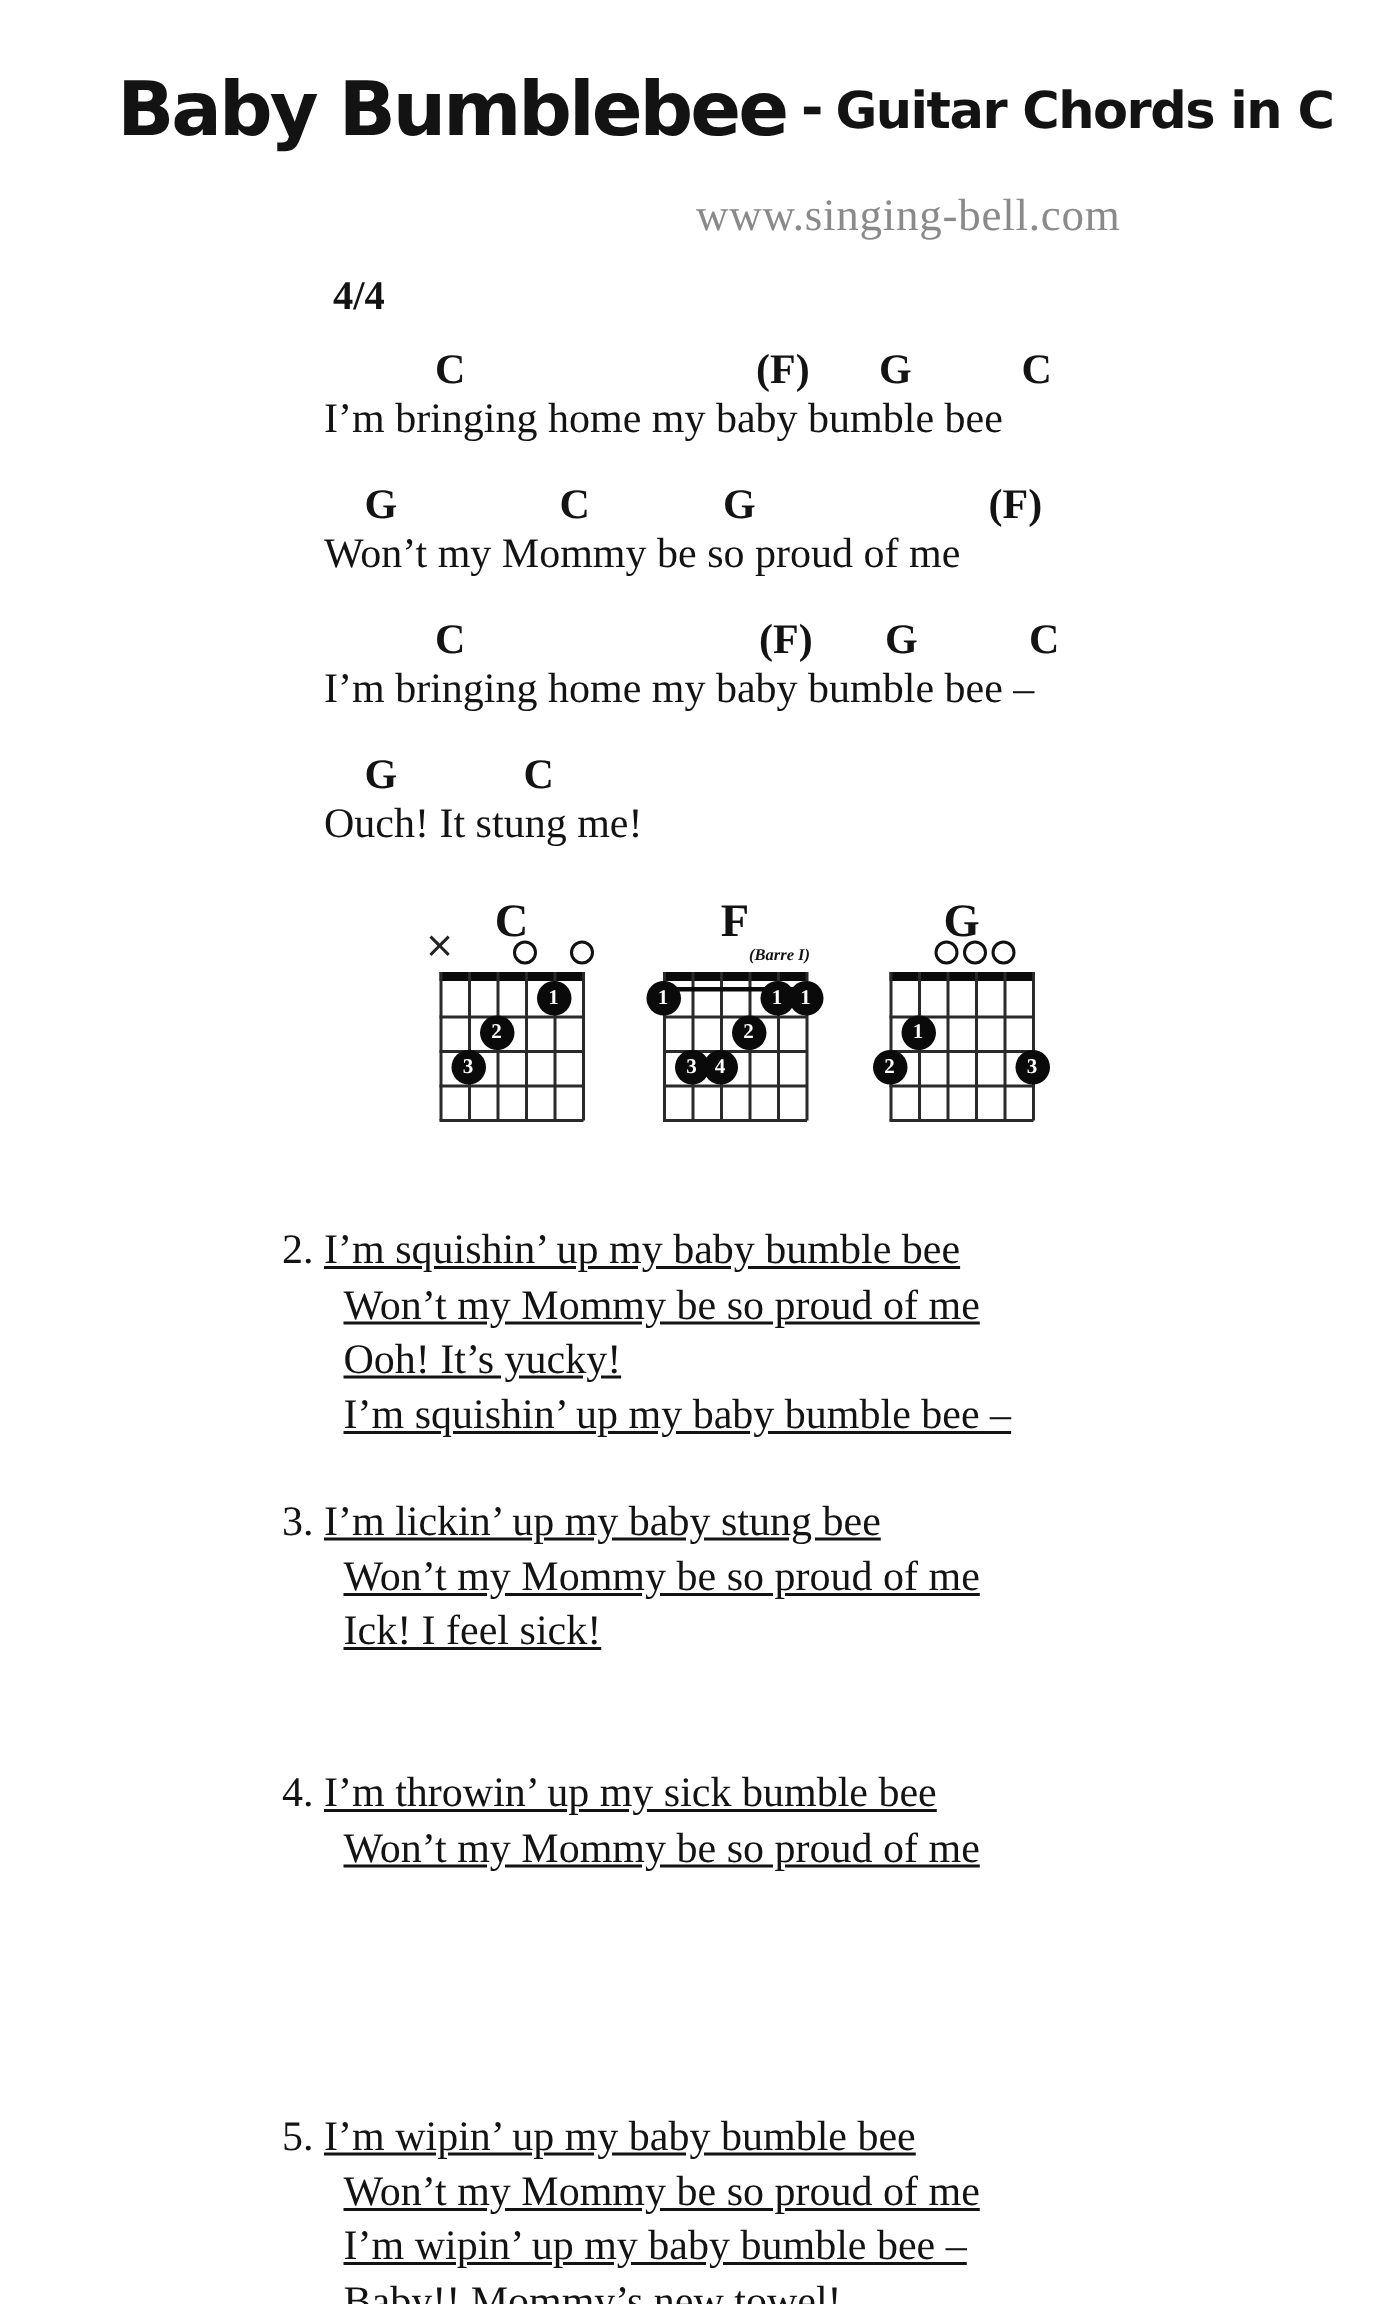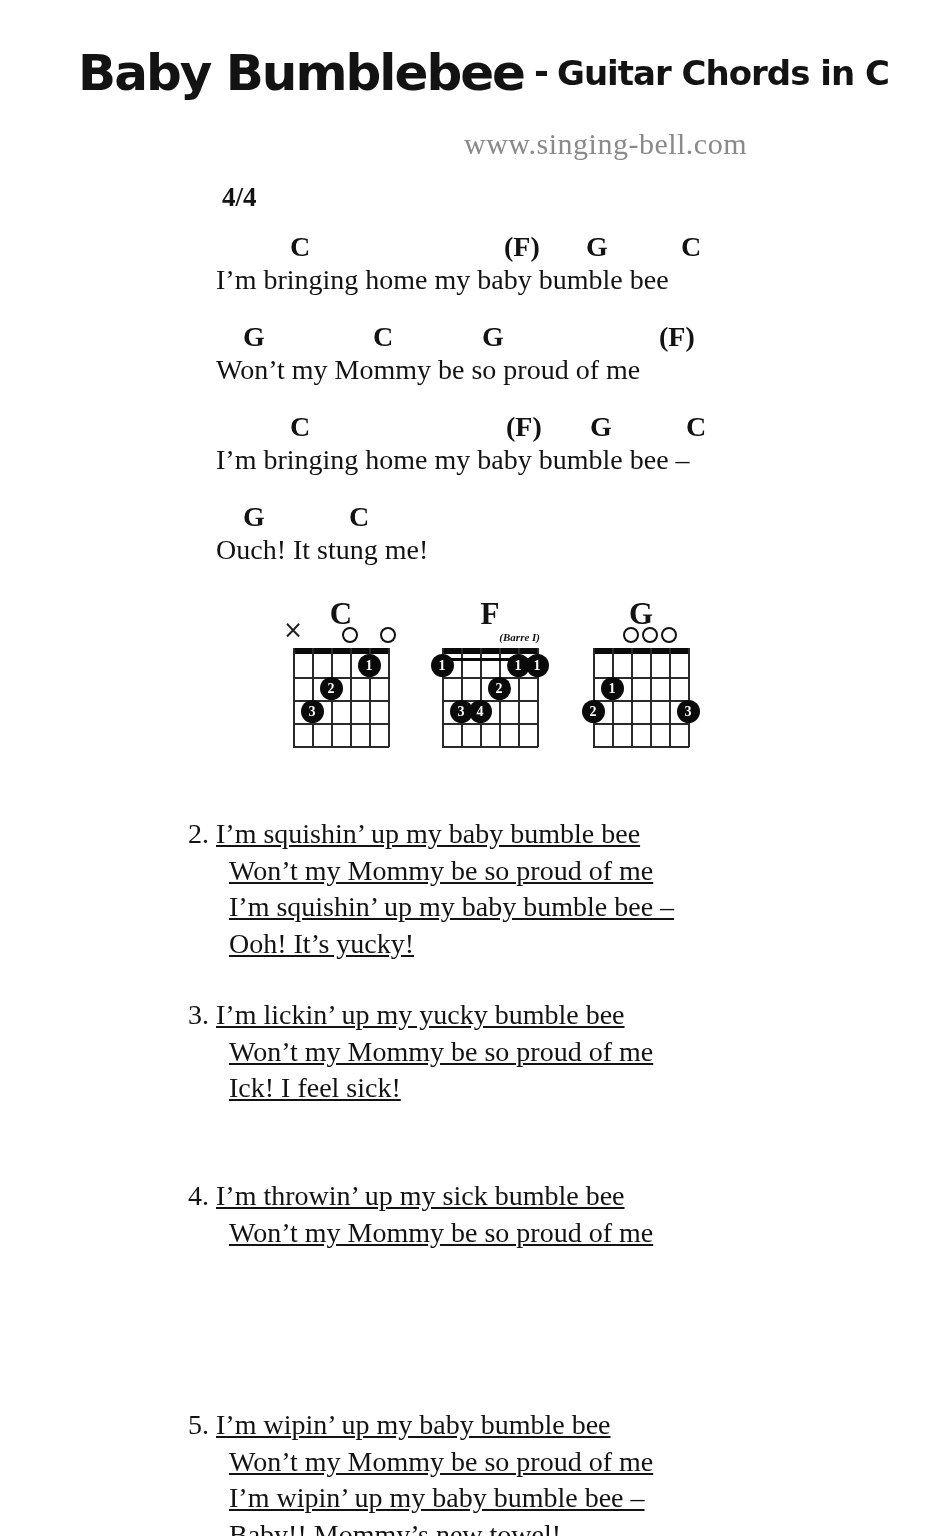--- a/index.html
+++ b/index.html
@@ -200,25 +200,25 @@
           <div class="finger-dot" style="left: -11.5px; top: 52px;">2</div>
           <div class="finger-dot" style="left: 83.5px; top: 52px;">3</div>
         </div>
       </div>
     </section>
 
   <section id="verses">
       <div class="verse" style="top: 816px;">
         <div class="vrow first"><span class="vnum">2. </span><span class="vtext">I’m squishin’ up my baby bumble bee</span></div>
         <div class="vrow cont"><span class="vtext">Won’t my Mommy be so proud of me</span></div>
+        <div class="vrow cont"><span class="vtext">Ooh! It’s yucky!</span></div>
         <div class="vrow cont"><span class="vtext">I’m squishin’ up my baby bumble bee –</span></div>
-        <div class="vrow cont"><span class="vtext">Ooh! It’s yucky!</span></div>
       </div>
       <div class="verse" style="top: 997px;">
-        <div class="vrow first"><span class="vnum">3. </span><span class="vtext">I’m lickin’ up my yucky bumble bee</span></div>
+        <div class="vrow first"><span class="vnum">3. </span><span class="vtext">I’m lickin’ up my baby stung bee</span></div>
         <div class="vrow cont"><span class="vtext">Won’t my Mommy be so proud of me</span></div>
         <div class="vrow cont"><span class="vtext">Ick! I feel sick!</span></div>
       </div>
       <div class="verse" style="top: 1178px;">
         <div class="vrow first"><span class="vnum">4. </span><span class="vtext">I’m throwin’ up my sick bumble bee</span></div>
         <div class="vrow cont"><span class="vtext">Won’t my Mommy be so proud of me</span></div>
       </div>
       <div class="verse" style="top: 1407px;">
         <div class="vrow first"><span class="vnum">5. </span><span class="vtext">I’m wipin’ up my baby bumble bee</span></div>
         <div class="vrow cont"><span class="vtext">Won’t my Mommy be so proud of me</span></div>

